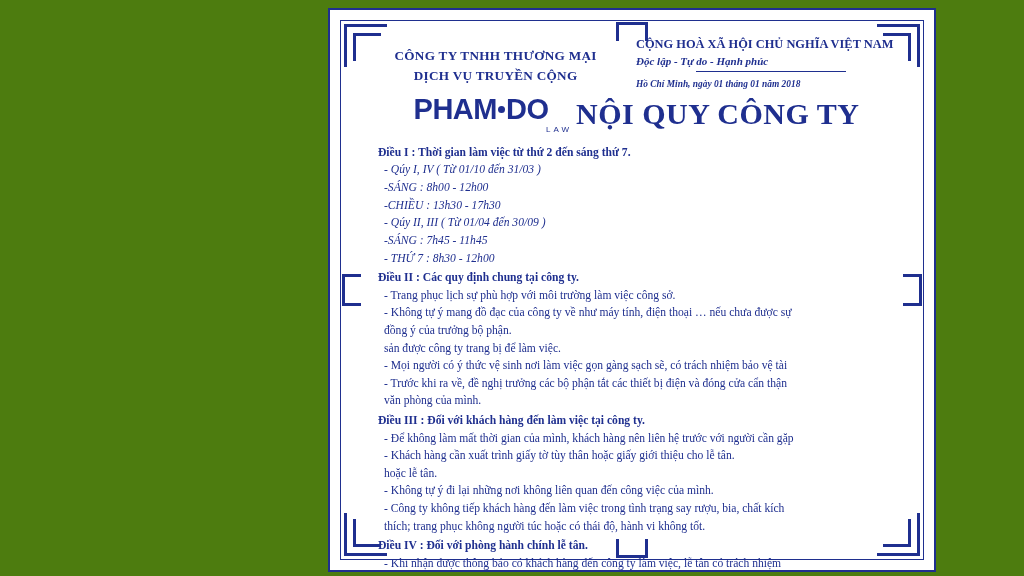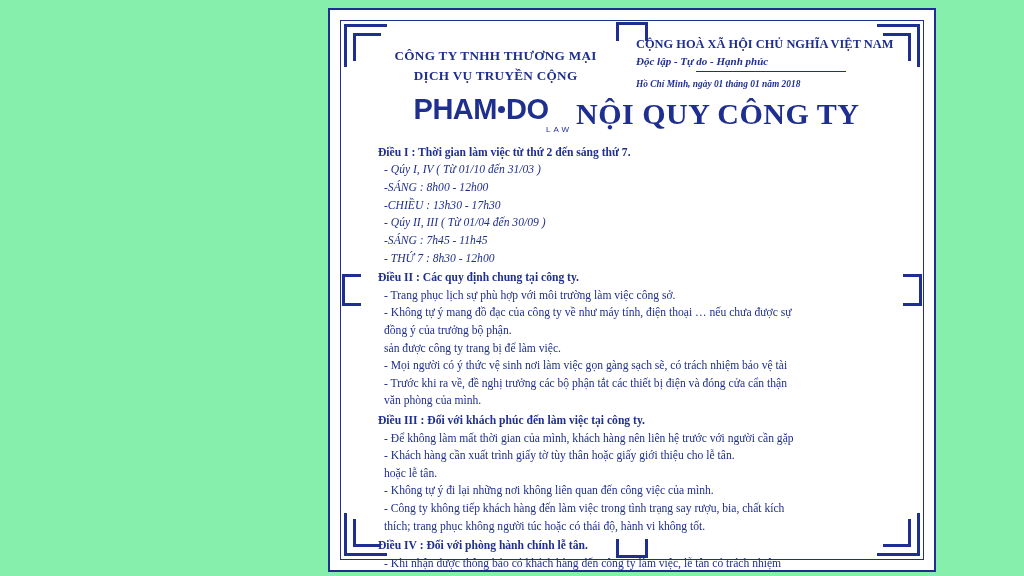--- a/index.html
+++ b/index.html
@@ -6,21 +6,21 @@
   html,body{margin:0;padding:0;}
   body{
     width:1024px;height:576px;
     background:#ffffff;
     font-family:"Liberation Serif", serif;
     overflow:hidden;
   }
   .page{
     position:relative;
     width:1024px;height:576px;
-    background:#86efac;
+    background:#4d7c0f;
   }
   
   .doc{
     position:absolute;
     left:328px;top:8px;
     width:604px;height:560px;
     background:#ffffff;
     border:2px solid #1f2f8f;
   }
   .doc-inner{
@@ -224,21 +224,21 @@
           <div class="line">- Trang phục lịch sự phù hợp với môi trường làm việc công sở.</div>
           <div class="line">- Không tự ý mang đồ đạc của công ty về như máy tính, điện thoại … nếu chưa được sự</div>
           <div class="line">đồng ý của trưởng bộ phận.</div>
           <div class="line">sản được công ty trang bị để làm việc.</div>
           <div class="line">- Mọi người có ý thức vệ sinh nơi làm việc gọn gàng sạch sẽ, có trách nhiệm bảo vệ tài</div>
           <div class="line">- Trước khi ra về, đề nghị trưởng các bộ phận tắt các thiết bị điện và đóng cửa cẩn thận</div>
           <div class="line">văn phòng của mình.</div>
         </div>
 
         <div>
-          <div class="art">Điều III : Đối với khách phúc đến làm việc tại công ty.</div>
+          <div class="art">Điều III : Đối với khách hàng đến làm việc tại công ty.</div>
           <div class="line">- Để không làm mất thời gian của mình, khách hàng nên liên hệ trước với người cần gặp</div>
           <div class="line">- Khách hàng cần xuất trình giấy tờ tùy thân hoặc giấy giới thiệu cho lễ tân.</div>
           <div class="line">hoặc lễ tân.</div>
           <div class="line">- Không tự ý đi lại những nơi không liên quan đến công việc của mình.</div>
           <div class="line">- Công ty không tiếp khách hàng đến làm việc trong tình trạng say rượu, bia, chất kích</div>
           <div class="line">thích; trang phục không người túc hoặc có thái độ, hành vi không tốt.</div>
         </div>
 
         <div>
           <div class="art">Điều IV : Đối với phòng hành chính lễ tân.</div>

